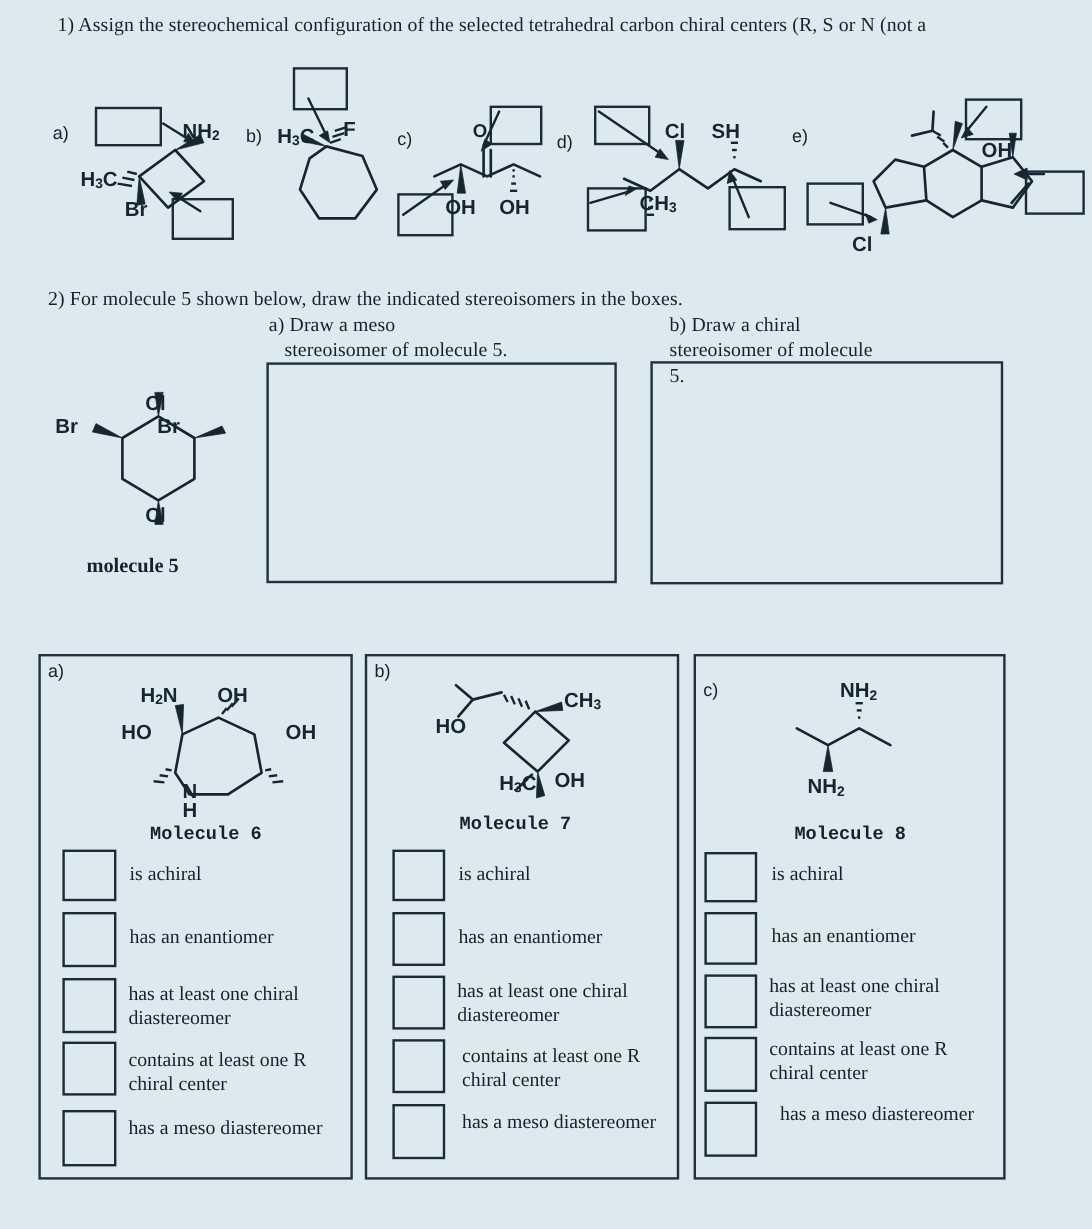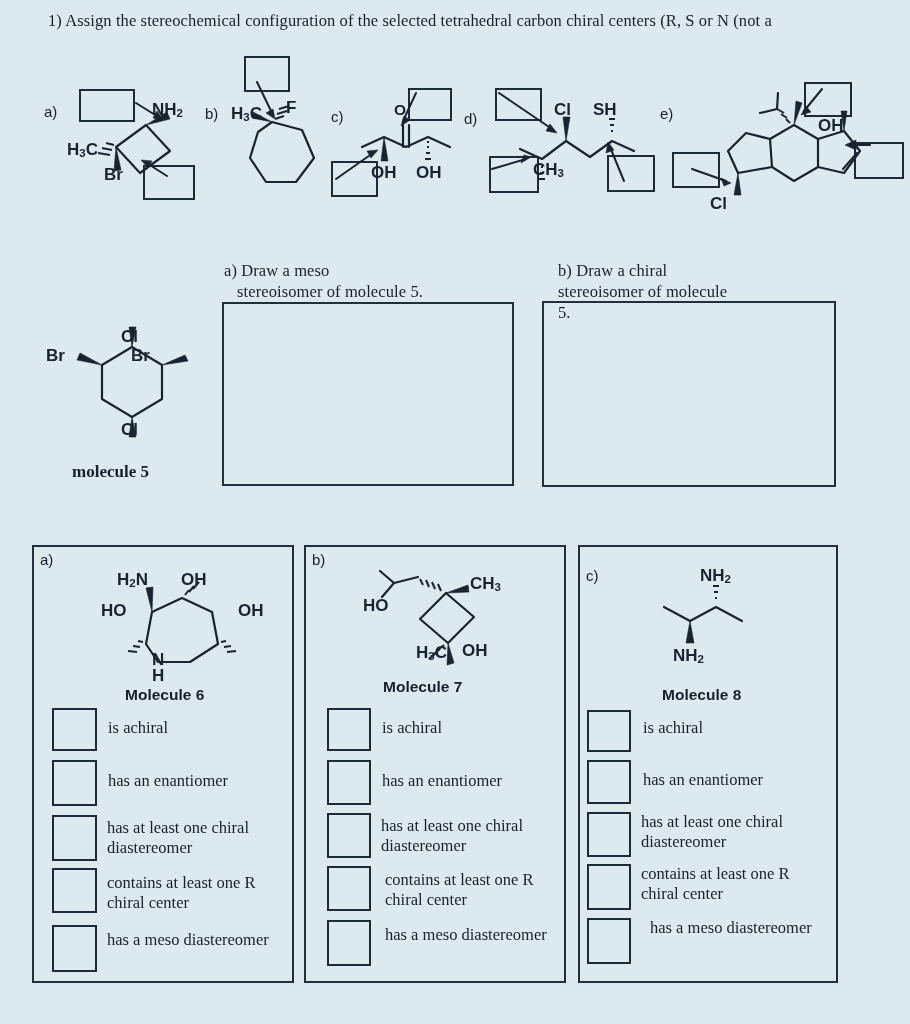--- a/index.html
+++ b/index.html
@@ -56,21 +56,21 @@
     box-sizing: border-box;
     background: transparent;
   }
   .panel-letter {
     position: absolute;
     font-family: "Liberation Sans", sans-serif;
     font-size: 15px;
   }
   .mol-caption {
     position: absolute;
-    font-family: Liberation Sans, sans-serif;
+    font-family: Liberation Mono, monospace;
     font-weight: bold;
     font-size: 15.5px;
     white-space: nowrap;
   }
   .cbox {
     position: absolute;
     border: 2.1px solid #1b2b38;
     box-sizing: border-box;
     background: transparent;
   }
@@ -262,20 +262,21 @@
     <line class="arrow" x1="102" y1="-6" x2="84" y2="16"></line>
     <polygon class="wedge" points="81,20 91,17 86,11"></polygon>
     <line class="arrow" x1="-28" y1="74" x2="6" y2="86"></line>
     <polygon class="wedge" points="11,88 1,83 4,91"></polygon>
     <line class="arrow" x1="150" y1="50" x2="131" y2="50"></line>
     <polygon class="wedge" points="125,50 136,45 136,55"></polygon>
   </svg>
   <div class="atom" style="left:818px; top:116px;">OH</div>
   <div class="atom" style="left:710px; top:194px;">Cl</div>
 
+  <div class="q-text" style="left:40px; top:238px; width:840px;">2) For molecule 5 shown below, draw the indicated stereoisomers in the boxes.</div>
 
   <div class="q-text" style="left:224px; top:260px;text-align:center;">a) Draw a meso</div>
   <div class="q-text" style="left:237px; top:281px;">stereoisomer of molecule 5.</div>
 
   <div class="q-text" style="left:558px; top:260px;">b) Draw a chiral</div>
   <div class="q-text" style="left:558px; top:281px;">stereoisomer of molecule 5.</div>
 
   <div class="drawbox" style="left:222px; top:302px; width:292px; height:184px;"></div>
   <div class="drawbox" style="left:542px; top:301px; width:294px; height:186px;"></div>
 

